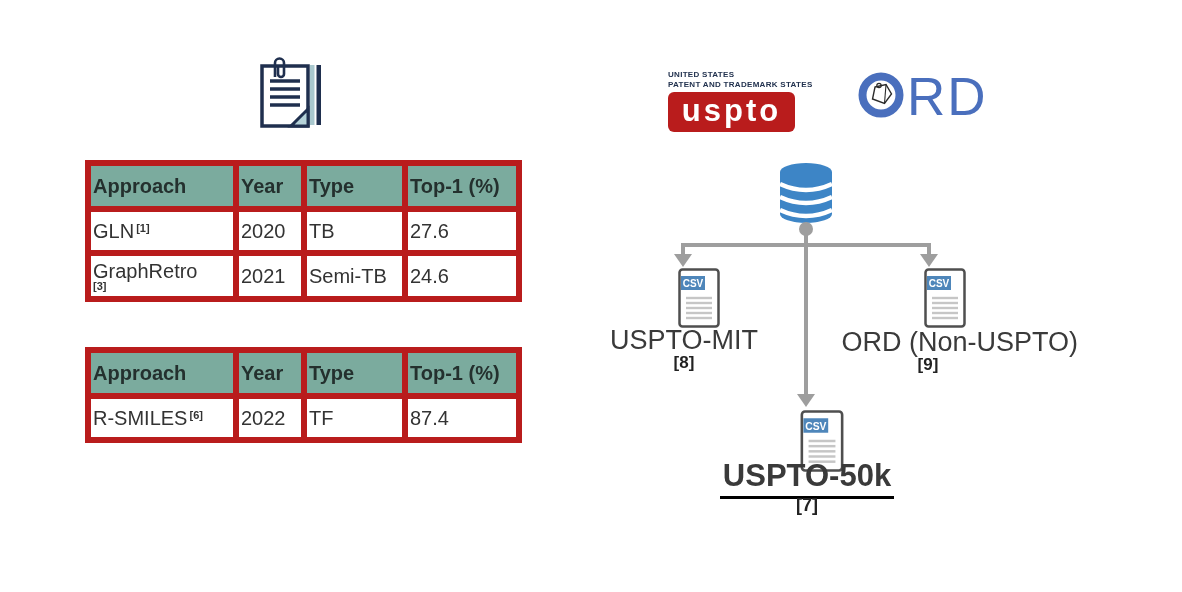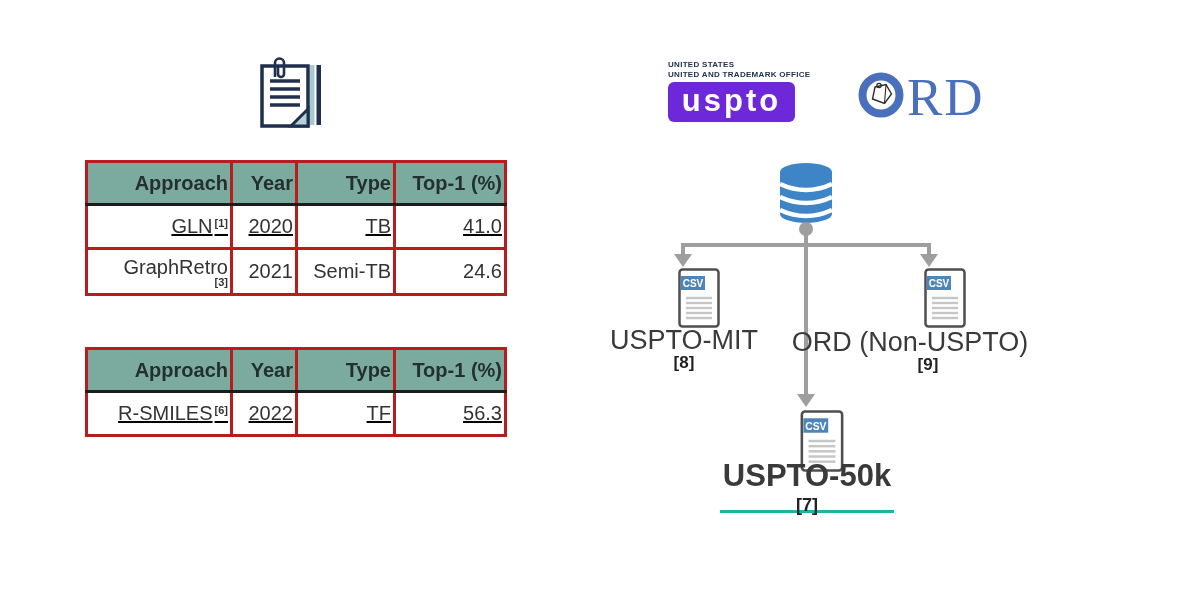--- a/index.html
+++ b/index.html
@@ -2,45 +2,45 @@
 <html><head>
 <meta charset="utf-8">
 <style>
   html,body{margin:0;padding:0;background:#fff;}
   .stage{position:relative;width:1182px;height:592px;background:#ffffff;overflow:hidden;
          font-family:"Liberation Sans",sans-serif;}
 
   
   table.tbl{position:absolute;border-collapse:collapse;table-layout:fixed;width:406px;
             background:#fff;border:3px solid #1c1c1c;}
-  .tbl th,.tbl td{border:3px solid #b91c1c;text-align:right;vertical-align:middle;
+  .tbl th,.tbl td{border:6px solid #b91c1c;text-align:left;vertical-align:middle;
                   padding:0 2px;overflow:hidden;}
   .tbl th{background:#7bab9e;color:#24302e;font-weight:bold;font-size:20px;height:40px;}
   .tbl td{color:#333;font-size:20px;}
   .tbl thead th{border-bottom:3px solid #1c1c1c;}
   .tbl1{left:85px;top:160px;}
   .tbl2{left:85px;top:347px;}
-  tr.rh{height:44px;text-decoration:underline;} tr.rtall{height:46px;} tr.rh2{height:38px;}
+  tr.rh{height:44px;} tr.rtall{height:46px;} tr.rh2{height:38px;}
   .ref{font-size:11px;font-weight:700;color:#333;position:relative;top:-6px;margin-left:2px;}
   .ref.block{display:block;position:static;top:0;margin:-3px 0 0 0;line-height:12px;}
 
   
   .notes-icon{position:absolute;left:250px;top:54px;width:76px;height:82px;}
 
   
-  .uspto-logo{position:absolute;left:668px;top:60px;width:160px;}
+  .uspto-logo{position:absolute;left:668px;top:70px;width:160px;}
   .uspto-small{font-size:8px;font-weight:bold;color:#22324f;letter-spacing:.3px;
                line-height:9.5px;white-space:nowrap;}
-  .uspto-box{margin-top:3px;width:127px;height:40px;background:#6d28d9;border-radius:6px;
+  .uspto-box{margin-top:3px;width:127px;height:40px;background:#b91c1c;border-radius:6px;
              color:#fff;font-size:31px;font-weight:bold;letter-spacing:3px;
              display:flex;align-items:center;justify-content:center;padding-bottom:3px;box-sizing:border-box;}
 
   
   .ord-logo{position:absolute;left:858px;top:72px;height:50px;display:flex;align-items:center;}
-  .ord-rd{color:#4a6fbd;font-size:53px;line-height:46px;font-weight:400;letter-spacing:2px;margin-left:3px;font-family:Liberation Serif, serif;}
+  .ord-rd{color:#4a6fbd;font-size:53px;line-height:46px;font-weight:400;letter-spacing:2px;margin-left:3px;}
 
   
   .db-icon{position:absolute;left:777px;top:162px;z-index:2;}
   .dot{position:absolute;left:799px;top:222px;width:14px;height:14px;border-radius:50%;
        background:#9e9e9e;z-index:2;}
   .gline{position:absolute;background:#9e9e9e;z-index:1;}
   .h-branch{left:681px;top:243px;width:250px;height:4px;border-radius:2px;}
   .stub-left{left:681px;top:243px;width:4px;height:12px;}
   .stub-right{left:927px;top:243px;width:4px;height:12px;}
   .v-center{left:804px;top:228px;width:4px;height:167px;}
@@ -48,23 +48,23 @@
               border-right:9px solid transparent;border-top:13px solid #9e9e9e;z-index:1;}
   .ah-left{left:674px;top:254px;} .ah-right{left:920px;top:254px;} .ah-center{left:797px;top:394px;}
   .csv-icon{position:absolute;z-index:2;margin-left:16px;}
   .csv-left{left:662px;top:268px;} .csv-right{left:908px;top:268px;} .csv-center{left:783px;top:410px;}
 
   .node-label{position:absolute;width:300px;text-align:center;color:#3a3a3a;font-size:27px;
               z-index:3;white-space:nowrap;}
   .node-ref{position:absolute;width:300px;text-align:center;color:#222;font-size:17px;
             font-weight:bold;z-index:3;}
   .lbl-mit{left:534px;top:325px;} .ref-mit{left:534px;top:353px;}
-  .lbl-ord{left:760px;top:327px;} .ref-ord{left:778px;top:355px;}
+  .lbl-ord{left:778px;top:327px;text-align:right;} .ref-ord{left:778px;top:355px;}
   .lbl-50k{left:657px;top:458px;font-size:31px;font-weight:bold;}
-  .lbl-50k span{display:inline-block;border-bottom:3px solid #14b8a6;padding:0 3px 16px 3px;}
+  .lbl-50k span{display:inline-block;border-bottom:3px solid #000000;padding:0 3px 2px 3px;}
   .ref-50k{left:657px;top:495px;font-size:18px;}
 </style>
 </head>
 <body>
 
 <div class="stage">
 
   <div class="notes-icon">
     <svg width="76" height="82" viewBox="0 0 76 82">
       <rect x="60" y="11" width="4.5" height="60" fill="#a9c8ce"></rect>
@@ -86,21 +86,21 @@
         <th style="width:58px">Year</th>
         <th style="width:91px">Type</th>
         <th style="width:104px">Top-1 (%)</th>
       </tr>
     </thead>
     <tbody>
       <tr class="rh">
         <td><span>GLN</span><span class="ref">[1]</span></td>
         <td>2020</td>
         <td>TB</td>
-        <td>41.0</td>
+        <td>27.6</td>
       </tr>
       <tr class="rtall">
         <td><span>GraphRetro</span><span class="ref block">[3]</span></td>
         <td>2021</td>
         <td>Semi-TB</td>
         <td>24.6</td>
       </tr>
     </tbody>
   </table>
 
@@ -111,28 +111,28 @@
         <th style="width:58px">Year</th>
         <th style="width:91px">Type</th>
         <th style="width:104px">Top-1 (%)</th>
       </tr>
     </thead>
     <tbody>
       <tr class="rh">
         <td><span>R-SMILES</span><span class="ref">[6]</span></td>
         <td>2022</td>
         <td>TF</td>
-        <td>56.3</td>
+        <td>87.4</td>
       </tr>
     </tbody>
   </table>
 
   <div class="uspto-logo">
     <div class="uspto-small">UNITED STATES</div>
-    <div class="uspto-small">UNITED AND TRADEMARK OFFICE</div>
+    <div class="uspto-small">PATENT AND TRADEMARK STATES</div>
     <div class="uspto-box">uspto</div>
   </div>
 
   <div class="ord-logo">
     <span>
       <svg width="46" height="46" viewBox="0 0 46 46">
         <circle cx="23" cy="23" r="18.5" fill="none" stroke="#4a6fbd" stroke-width="8"></circle>
         <path d="M17 15 L28 12.5 L33.5 22 L26.5 31.5 L14.5 27 Z" fill="#ffffff" stroke="#2b2b2b" stroke-width="1.4"></path>
         <circle cx="21" cy="13.5" r="2.2" fill="none" stroke="#2b2b2b" stroke-width="1.2"></circle>
         <line x1="28" y1="12.5" x2="26.5" y2="31.5" stroke="#2b2b2b" stroke-width="1.1"></line>

